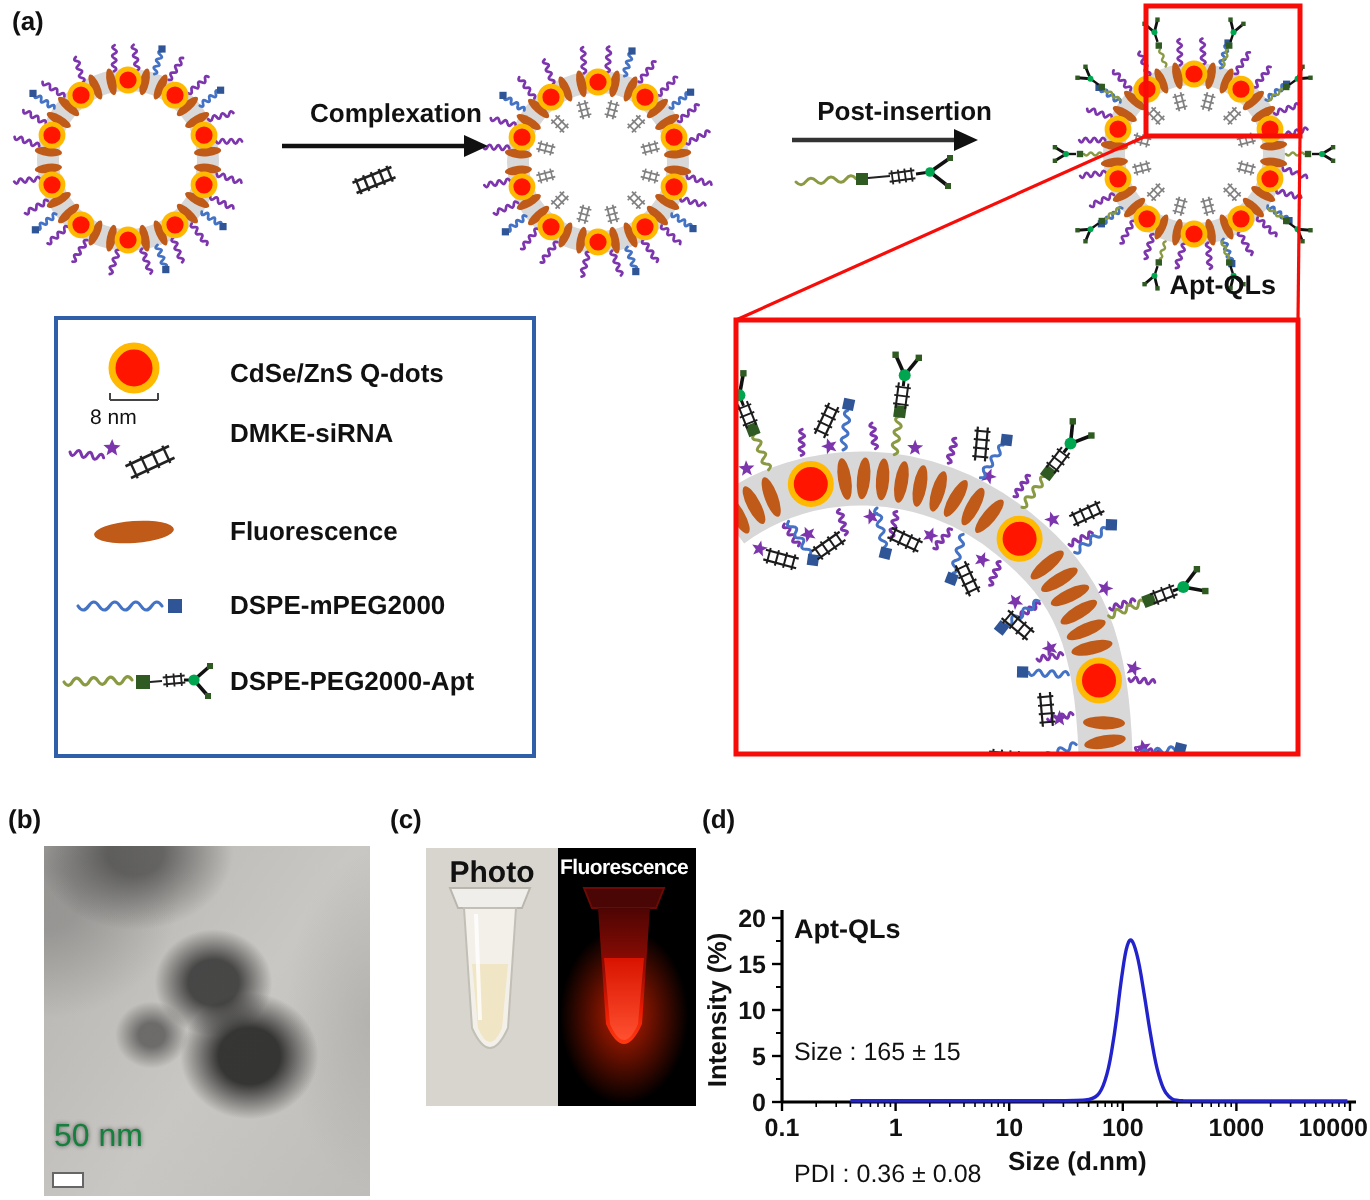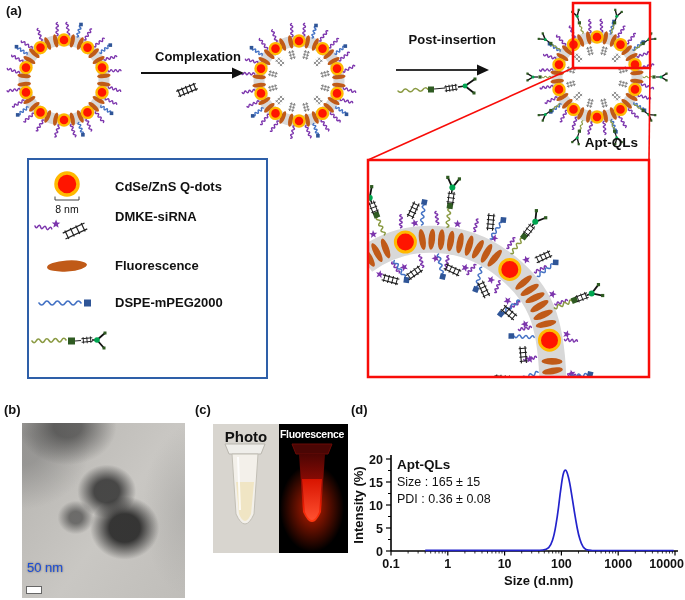--- a/index.html
+++ b/index.html
@@ -5,44 +5,44 @@
   html,body{margin:0;padding:0;}
   body{width:685px;height:600px;position:relative;background:#fff;
        font-family:"Liberation Sans",sans-serif;overflow:hidden;}
   .plabel{position:absolute;font-weight:700;font-size:13px;color:#111;}
   .caption{position:absolute;font-weight:700;font-size:13px;color:#111;text-align:right;}
   #schematic{position:absolute;left:0;top:0;}
   #legendbox{position:absolute;left:27px;top:158px;width:237px;height:217px;
              border:2px solid #2e5fa8;background:#fff;}
   #legendicons{position:absolute;left:0;top:0;}
   .ltext{position:absolute;left:86px;font-weight:700;font-size:13px;color:#111;white-space:nowrap;text-align:center;}
-  .lscale{position:absolute;left:16px;top:43px;width:44px;text-align:center;
+  .lscale{position:absolute;left:16px;top:43px;width:44px;text-align:left;
           font-size:10.5px;color:#111;}
   #tem{position:absolute;left:22px;top:423px;width:163px;height:175px;
    background:
     radial-gradient(ellipse 42px 38px at 52% 39%, rgba(40,40,40,.80) 30%, rgba(40,40,40,0) 70%),
     radial-gradient(ellipse 48px 44px at 63% 60%, rgba(28,28,28,.85) 32%, rgba(28,28,28,0) 72%),
     radial-gradient(ellipse 26px 24px at 33% 54%, rgba(50,50,50,.60) 25%, rgba(50,50,50,0) 70%),
     radial-gradient(ellipse 70px 55px at 28% 2%,  rgba(55,55,55,.65) 20%, rgba(55,55,55,0) 70%),
     radial-gradient(ellipse 90px 80px at 0% 15%,  rgba(110,110,110,.45) 20%, rgba(110,110,110,0) 75%),
     radial-gradient(ellipse 60px 120px at 100% 50%, rgba(150,150,148,.35), rgba(150,150,148,0) 70%),
     linear-gradient(125deg,#b5b3af,#c9c7c3 55%,#bfbdb9);}
-  #temscale{position:absolute;left:27px;top:560px;color:#1d4ed8;font-size:13px;
+  #temscale{position:absolute;left:27px;top:560px;color:#15803d;font-size:16px;
             text-shadow:0 0 2px rgba(60,60,60,.8);}
   #tembar{position:absolute;left:26px;top:586px;width:14px;height:6px;
           background:#fff;border:1px solid #666;}
   #tubes{position:absolute;left:213px;top:424px;}
   #photoLbl{position:absolute;left:216px;top:428px;width:60px;text-align:center;
             font-weight:700;font-size:15px;color:#111;}
   #fluorLbl{position:absolute;left:280px;top:428px;width:50px;text-align:center;
             font-weight:700;font-size:10.5px;color:#fff;letter-spacing:-0.3px;}
   #chart{position:absolute;left:350px;top:425px;}
   #stats{position:absolute;left:397px;top:456px;line-height:17.5px;color:#111;}
   #stats .st0{font-weight:700;font-size:13.5px;}
-  #stats .st{font-size:12.5px;}
+  #stats .st{font-size:12.5px;margin-top:44px;}
 </style>
 </head>
 <body>
 
 <svg id="schematic" width="685" height="400">
     <g>
       <circle cx="64" cy="80" r="40" fill="none" stroke="#d8d8d8" stroke-width="11"></circle>
       <ellipse cx="72.3" cy="40.9" rx="2.3" ry="6.8" fill="#c05a18" transform="rotate(-168 72.3 40.9)"></ellipse>
       <ellipse cx="80.3" cy="43.5" rx="2.3" ry="6.8" fill="#c05a18" transform="rotate(-156 80.3 43.5)"></ellipse>
       <path d="M68.7 35.2 Q70.7 33.9 68.4 33.1 Q66.1 32.3 68.1 31.0 Q70.1 29.6 67.8 28.8 Q65.4 28.1 67.4 26.7 Q69.5 25.3 67.1 24.5 Q64.8 23.8 66.8 22.4" fill="none" stroke="#7c35ad" stroke-width="1.4" stroke-linecap="round"></path>
@@ -754,21 +754,21 @@
         <line x1="591.6450676325986" y1="293.48625791022357" x2="602.658874330879" y2="295.51998896739764" stroke="#111" stroke-width="1.8"></line>
         <rect x="601.058874330879" y="293.9199889673976" width="3.2" height="3.2" fill="#2f5b22"></rect>
         <circle cx="591.6450676325986" cy="293.48625791022357" r="3" fill="#00a550"></circle>
       </g>
       <rect x="368" y="160" width="281" height="217" fill="none" stroke="#f80c08" stroke-width="2.5"></rect>
     </g>
   </svg>
 
 <div class="plabel" style="left:6px;top:3px">(a)</div>
 <div class="caption" style="left:133px;top:49px;width:108px">Complexation</div>
-<div class="caption" style="left:390px;top:32px;width:106px">Post-insertion</div>
+<div class="caption" style="left:390px;top:48px;width:106px">Post-insertion</div>
 <div class="caption" style="left:556px;top:135px;width:82px;font-size:13.5px">Apt-QLs</div>
 
 <div id="legendbox">
   <svg id="legendicons" width="84" height="214">
       <circle cx="38.0" cy="24.0" r="11" fill="#ff1500" stroke="#ffb900" stroke-width="3.5"></circle>
       <line x1="26" y1="40" x2="50" y2="40" stroke="#444" stroke-width="1"></line>
       <line x1="26" y1="36.5" x2="26" y2="40" stroke="#444" stroke-width="1"></line>
       <line x1="50" y1="36.5" x2="50" y2="40" stroke="#444" stroke-width="1"></line>
       <path d="M6.0 66.0 Q6.9 69.2 8.8 66.5 Q10.7 63.8 11.6 67.0 Q12.5 70.2 14.4 67.4 Q16.3 64.7 17.2 67.9 Q18.1 71.1 20.0 68.4 Q21.9 65.7 22.8 68.9" fill="none" stroke="#7c35ad" stroke-width="1.5" stroke-linecap="round"></path>
       <path d="M31.3 62.7L28.9 64.6L29.6 67.7L27.0 66.0L24.3 67.6L25.1 64.6L22.7 62.5L25.8 62.4L27.1 59.5L28.2 62.4Z" fill="#7c35ad"></path>
@@ -798,20 +798,21 @@
       <rect x="74.5" y="171.5" width="3" height="3" fill="#2f5b22"></rect>
       <line x1="68" y1="180" x2="75" y2="188" stroke="#111" stroke-width="1.8"></line>
       <rect x="73.5" y="186.5" width="3" height="3" fill="#2f5b22"></rect>
       <circle cx="68" cy="180" r="2.8" fill="#00a550"></circle>
     </svg>
   <div class="lscale">8 nm</div>
   <div class="ltext" style="top:19px">CdSe/ZnS Q-dots</div>
   <div class="ltext" style="top:49px">DMKE-siRNA</div>
   <div class="ltext" style="top:98px">Fluorescence</div>
   <div class="ltext" style="top:135px">DSPE-mPEG2000</div>
+  <div class="ltext" style="top:173px">DSPE-PEG2000-Apt</div>
 </div>
 
 <div class="plabel" style="left:4px;top:402px">(b)</div>
 <div id="tem"></div>
 <div id="temscale">50 nm</div>
 <div id="tembar"></div>
 
 <div class="plabel" style="left:195px;top:402px">(c)</div>
 <svg id="tubes" width="135" height="129">
     <defs>

